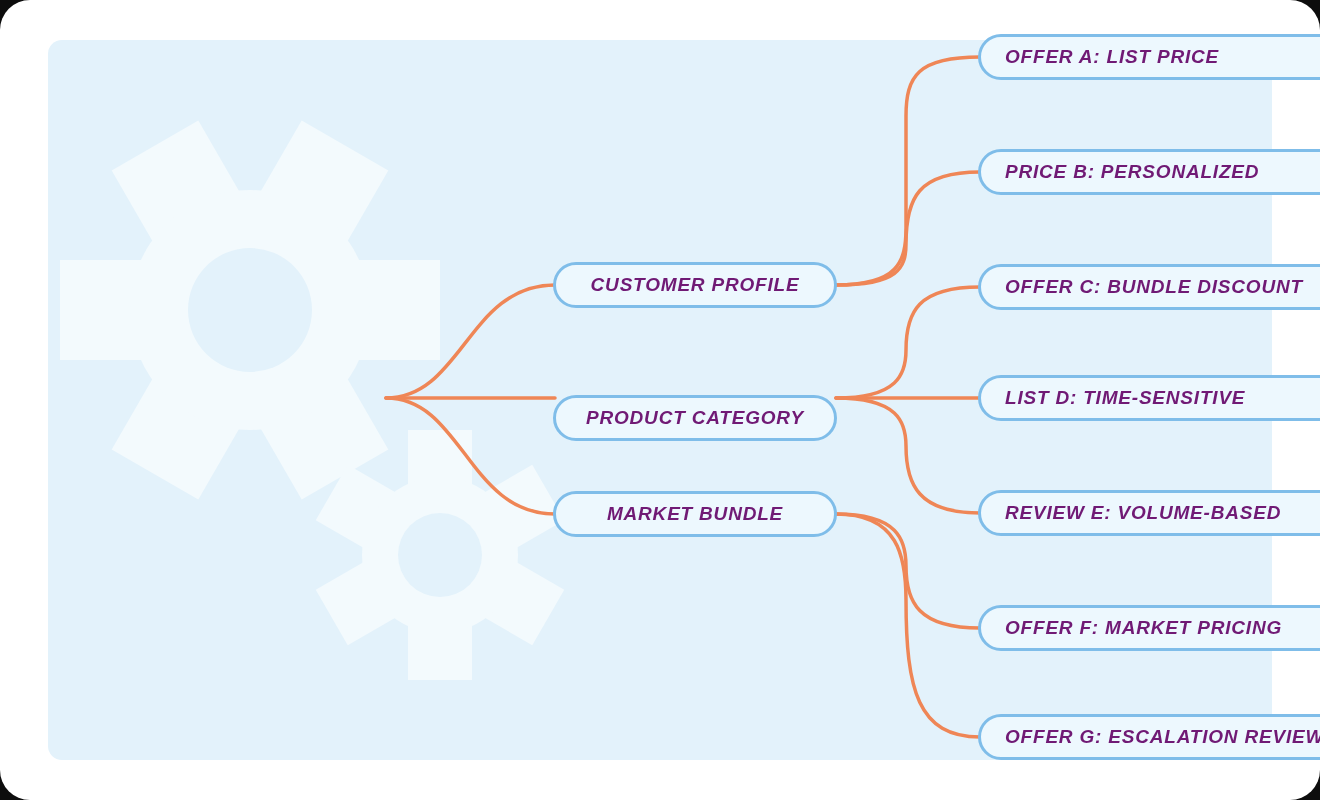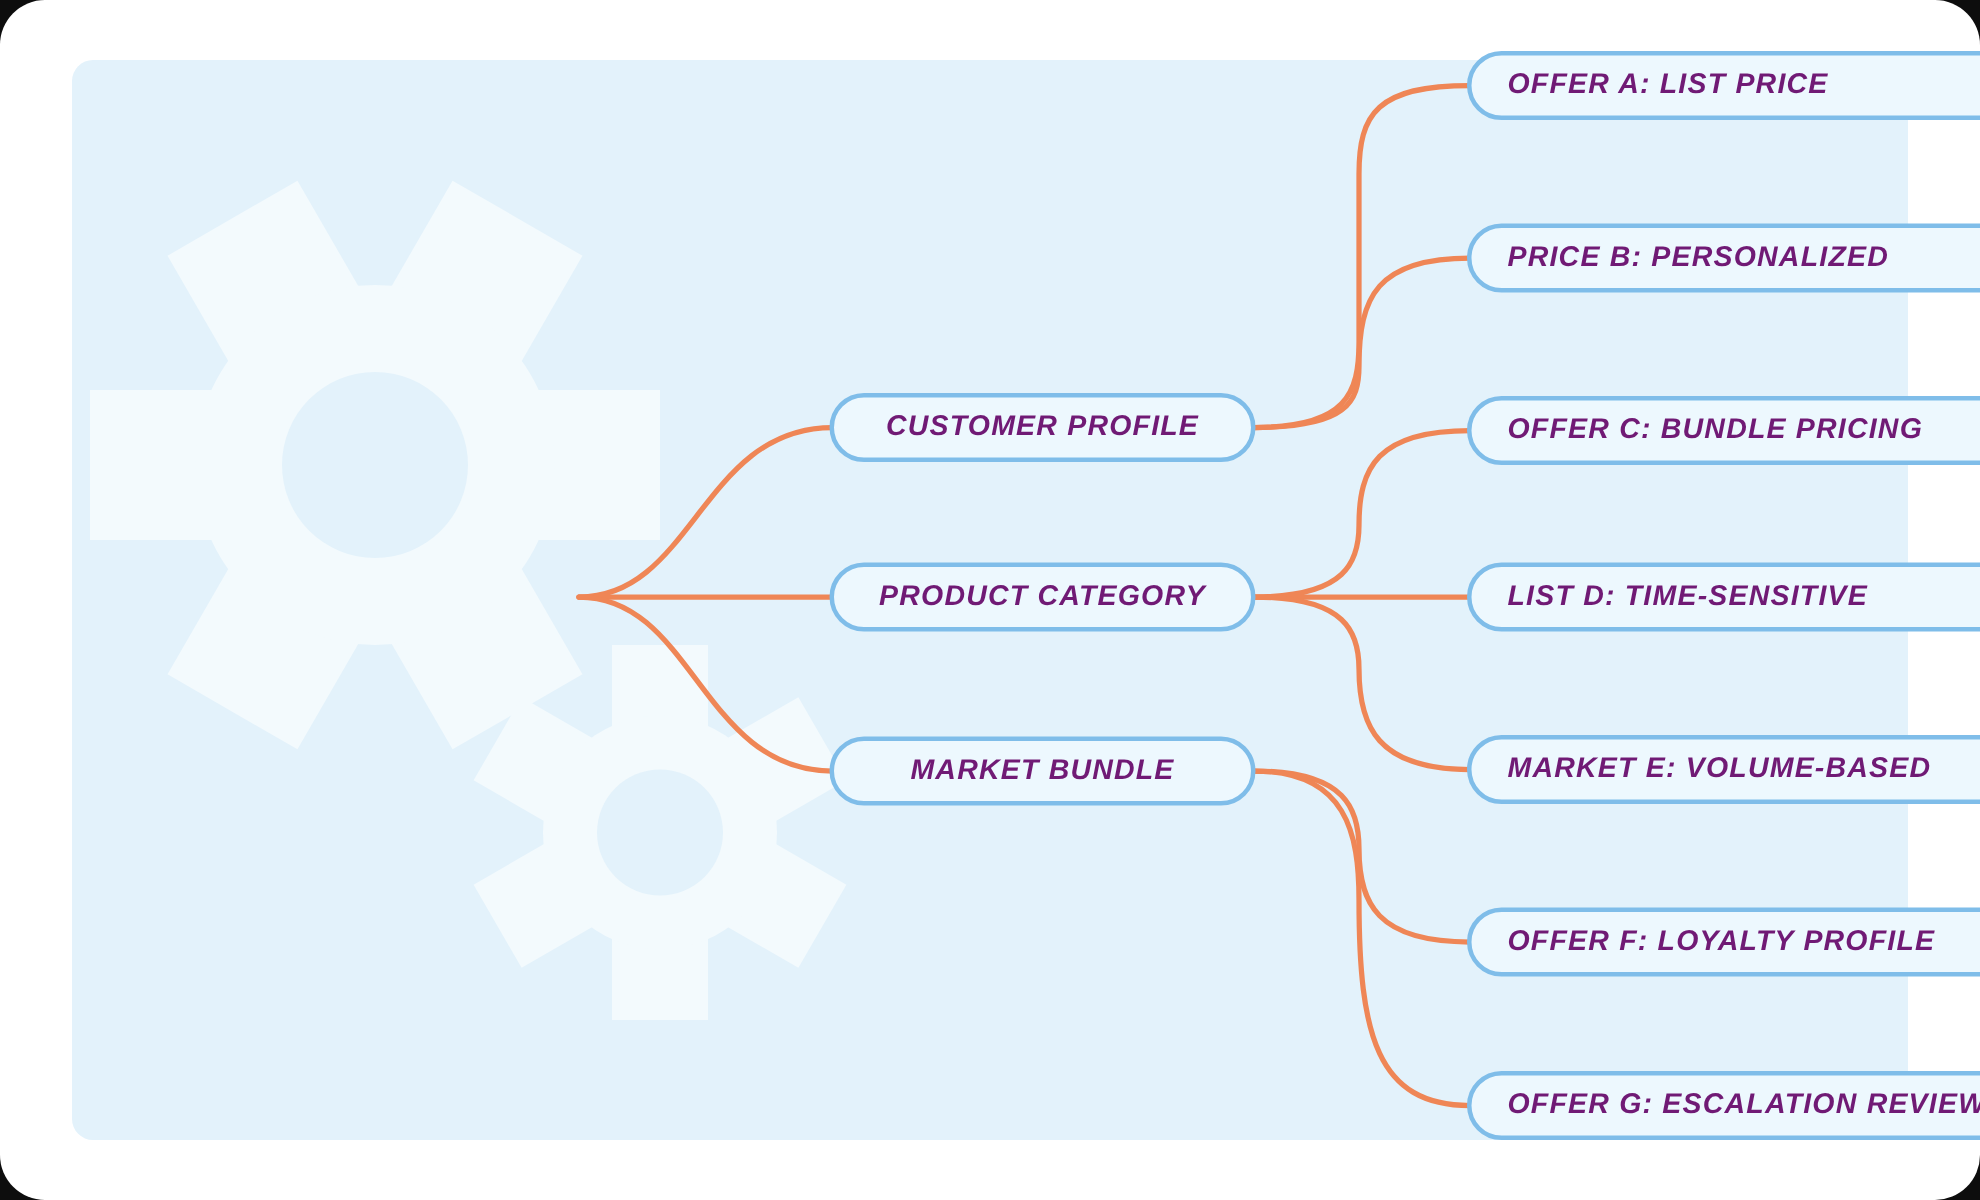--- a/index.html
+++ b/index.html
@@ -113,42 +113,42 @@
     <path d="M836,398 L980,398"></path>
     <path d="M836,398 C898,398 906,422 906,446 C906,484 918,513 980,513"></path>
     <path d="M836,514 C898,514 906,540 906,566 C906,602 918,628 980,628"></path>
     <path d="M836,514 C898,514 906,556 906,600 C906,690 918,737 980,737"></path>
   </svg>
 
 
   <div class="node" style="left:553px; top:262px; width:284px;">
     <span>CUSTOMER PROFILE</span>
   </div>
-  <div class="node" style="left:553px; top:375px; width:284px;">
+  <div class="node" style="left:553px; top:395px; width:284px;">
     <span>PRODUCT CATEGORY</span>
   </div>
   <div class="node" style="left:553px; top:491px; width:284px;">
     <span>MARKET BUNDLE</span>
   </div>
 
   <div class="node offer" style="left:978px; top:34px; width:372px;">
     <span>OFFER A: LIST PRICE</span>
   </div>
   <div class="node offer" style="left:978px; top:149px; width:372px;">
     <span>PRICE B: PERSONALIZED</span>
   </div>
   <div class="node offer" style="left:978px; top:264px; width:372px;">
-    <span>OFFER C: BUNDLE PRICING</span>
+    <span>OFFER C: BUNDLE DISCOUNT</span>
   </div>
   <div class="node offer" style="left:978px; top:375px; width:372px;">
     <span>LIST D: TIME-SENSITIVE</span>
   </div>
   <div class="node offer" style="left:978px; top:490px; width:372px;">
-    <span>MARKET E: VOLUME-BASED</span>
+    <span>REVIEW E: VOLUME-BASED</span>
   </div>
   <div class="node offer" style="left:978px; top:605px; width:372px;">
-    <span>OFFER F: LOYALTY PROFILE</span>
+    <span>OFFER F: MARKET PRICING</span>
   </div>
   <div class="node offer" style="left:978px; top:714px; width:372px;">
     <span>OFFER G: ESCALATION REVIEW</span>
   </div>
 
 </div>
 
 </body></html>

